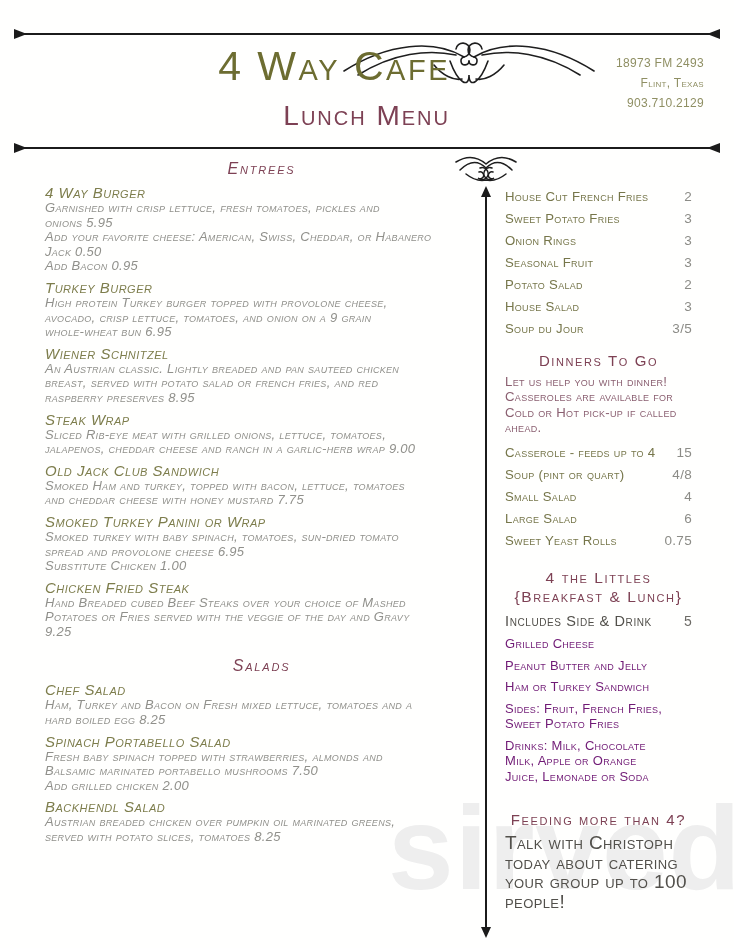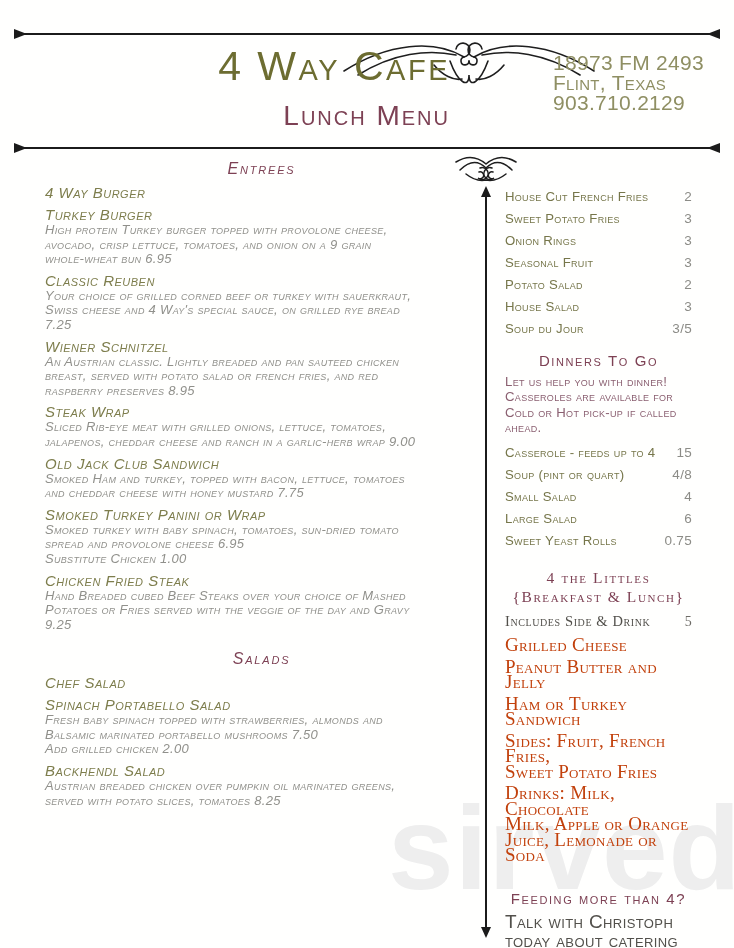--- a/index.html
+++ b/index.html
@@ -27,22 +27,22 @@
     border-right:13px solid #1b1b1b;
   }
   .divider-top{top:33px;}
   .divider-mid{top:147px;}
   
   .flourish{position:absolute;left:338px;top:35px;width:262px;height:60px;}
   .title-block{position:absolute;left:50px;top:44px;width:400px;text-align:right;}
   .cafe-title{font-size:41px;color:#6d6d31;letter-spacing:2.5px;line-height:44px;}
   .menu-subtitle{font-size:28px;color:#7d4154;letter-spacing:2px;margin-top:12px;}
   .address{
-    position:absolute;right:30px;top:53px;text-align:left;
-    font-size:21px;line-height:20px;color:#8f8f63;white-space:pre-line;
+    position:absolute;right:30px;top:53px;text-align:right;
+    font-size:12px;line-height:20px;color:#8f8f63;white-space:pre-line;
   }
   
   .knot{position:absolute;left:452px;top:150px;width:68px;height:42px;}
   .v-arrow{position:absolute;left:485px;top:196px;width:2px;height:732px;background:#1b1b1b;}
   .v-arrow::before{
     content:"";position:absolute;top:-10px;left:-4px;
     border-left:5px solid transparent;border-right:5px solid transparent;
     border-bottom:11px solid #1b1b1b;
   }
   .v-arrow::after{
@@ -67,26 +67,26 @@
     text-align:center;color:#7d4154;font-size:15px;letter-spacing:1.6px;margin-bottom:5px;
   }
   .price-row{
     display:flex;justify-content:space-between;align-items:baseline;
     padding:3px 0;
   }
   .price-row .rname{color:#76764a;font-size:13.2px;line-height:16px;}
   .price-row .rprice{color:#8c8c87;font-size:13.5px;}
   .dinners{margin-top:12px;}
   .rc-intro{color:#8a5f70;font-size:13.2px;line-height:15.3px;white-space:pre-line;margin-bottom:7px;}
-  .littles{margin-top:16px;font-family:Liberation Serif, serif;}
+  .littles{margin-top:16px;}
   .rc-heading-2line{white-space:pre-line;line-height:19px;font-size:15.5px;}
   .includes-row{display:flex;justify-content:space-between;align-items:baseline;padding:2px 0 4px 0;gap:21px;}
   .includes-row .iname{color:#52504b;font-size:14.5px;letter-spacing:0.6px;}
   .includes-row .iprice{color:#6d6b66;font-size:14px;}
-  .little-item{color:#c2410c;font-size:19px;line-height:15.5px;white-space:pre-line;padding:3px 0;}
+  .little-item{color:#701a75;font-size:13px;line-height:15.5px;white-space:pre-line;padding:3px 0;}
   .catering{margin-top:24px;}
   .catering-body{color:#52504b;font-size:19px;line-height:19.5px;white-space:pre-line;letter-spacing:0.4px;}
   
   .watermark{
     position:absolute;left:388px;top:780px;
     font-variant:normal;font-weight:bold;font-size:118px;letter-spacing:1px;
     color:#eeeeee;z-index:0;
   }
   .content-layer{position:relative;z-index:1;}
   svg path, svg circle{vector-effect:non-scaling-stroke;}
@@ -129,34 +129,33 @@
       <path d="M40,18 a6,6 0 1 0 2,10 a3.5,3.5 0 1 1 -1,-6"></path>
       <path d="M14,24 Q24,32 34,30 Q44,32 54,24"></path>
     </svg>
     <div class="v-arrow"></div>
 
     <div class="left-col">
       <div class="section-heading">Entrees</div>
 
       <div class="menu-item">
         <div class="item-name">4 Way Burger</div>
+        <div class="item-desc">Garnished with crisp lettuce, fresh tomatoes, pickles and
+onions   5.95
+Add your favorite cheese: American, Swiss, Cheddar, or Habanero
+Jack   0.50
+Add Bacon 0.95</div>
       </div>
       <div class="menu-item">
         <div class="item-name">Turkey Burger</div>
         <div class="item-desc">High protein Turkey burger topped with provolone cheese,
 avocado, crisp lettuce, tomatoes, and onion on a 9 grain
 whole-wheat bun    6.95</div>
       </div>
       <div class="menu-item">
-        <div class="item-name">Classic Reuben</div>
-        <div class="item-desc">Your choice of grilled corned beef or turkey with sauerkraut,
-Swiss cheese and 4 Way's special sauce, on grilled rye bread
-7.25</div>
-      </div>
-      <div class="menu-item">
         <div class="item-name">Wiener Schnitzel</div>
         <div class="item-desc">An Austrian classic. Lightly breaded and pan sauteed chicken
 breast, served with potato salad or french fries, and red
 raspberry preserves    8.95</div>
       </div>
       <div class="menu-item">
         <div class="item-name">Steak Wrap</div>
         <div class="item-desc">Sliced Rib-eye meat with grilled onions, lettuce, tomatoes,
 jalapenos, cheddar cheese and ranch in a garlic-herb wrap    9.00</div>
       </div>
@@ -175,20 +174,22 @@
         <div class="item-name">Chicken Fried Steak</div>
         <div class="item-desc">Hand Breaded cubed Beef Steaks over your choice of Mashed
 Potatoes or Fries served with the veggie of the day and Gravy
 9.25</div>
       </div>
 
       <div class="section-heading salads-heading">Salads</div>
 
       <div class="menu-item">
         <div class="item-name">Chef Salad</div>
+        <div class="item-desc">Ham, Turkey and Bacon on Fresh mixed lettuce, tomatoes and a
+hard boiled egg    8.25</div>
       </div>
       <div class="menu-item">
         <div class="item-name">Spinach Portabello Salad</div>
         <div class="item-desc">Fresh baby spinach topped with strawberries, almonds and
 Balsamic marinated portabello mushrooms    7.50
 Add grilled chicken 2.00</div>
       </div>
       <div class="menu-item">
         <div class="item-name">Backhendl Salad</div>
         <div class="item-desc">Austrian breaded chicken over pumpkin oil marinated greens,

